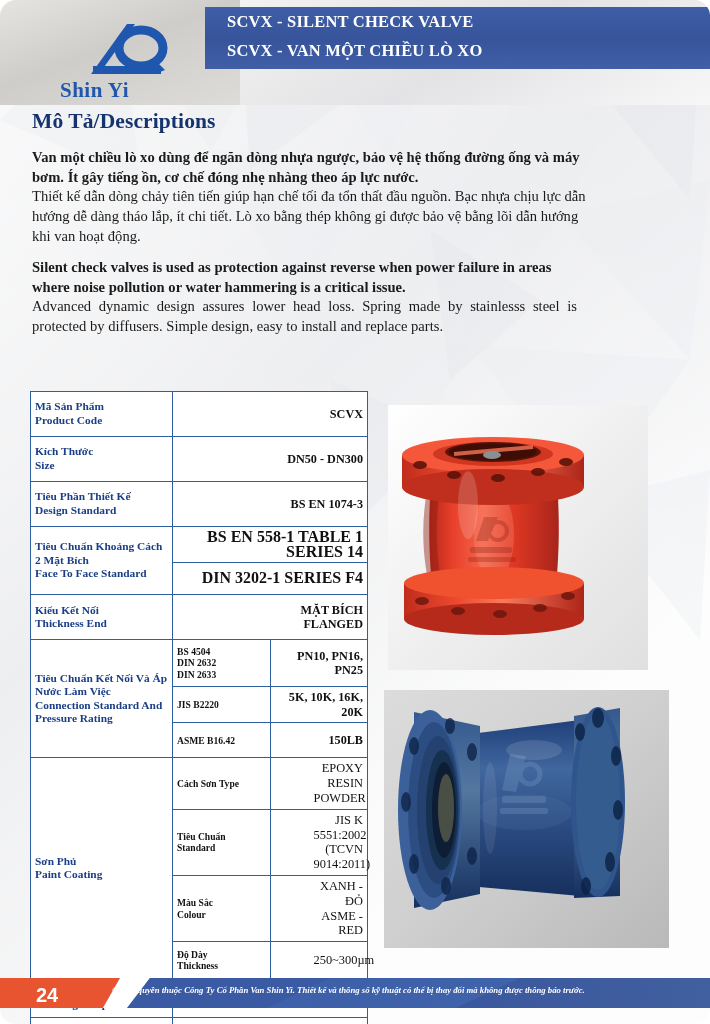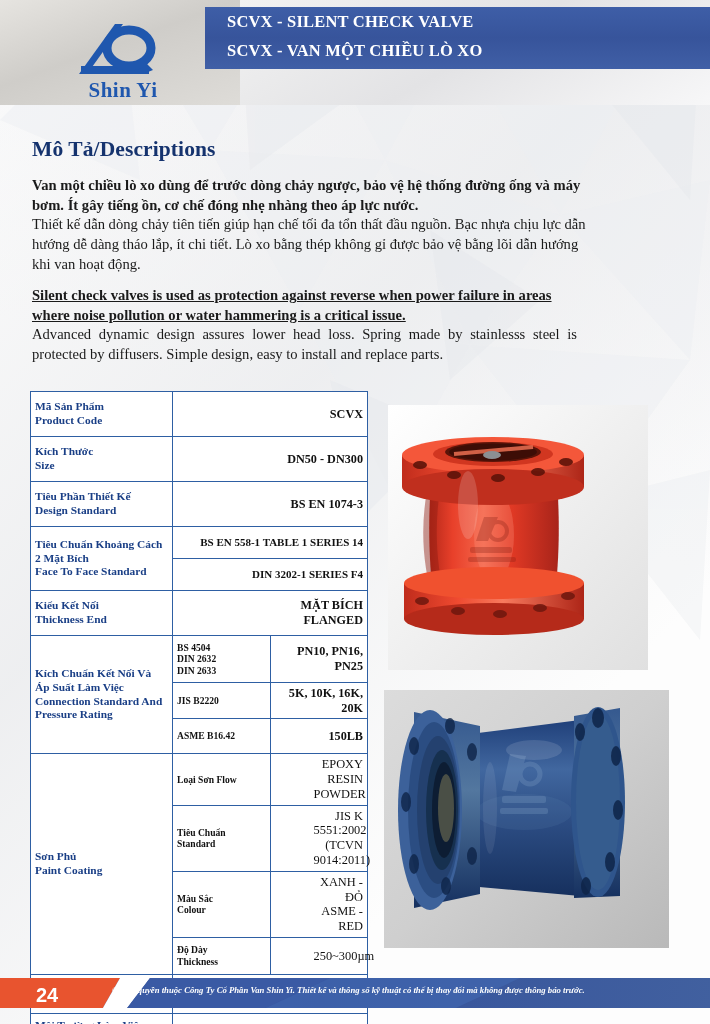--- a/index.html
+++ b/index.html
@@ -10,20 +10,21 @@
     overflow:hidden;
     position:relative;
   }
   .page{
     position:relative;width:710px;height:1024px;
     background:
       linear-gradient(135deg, rgba(255,255,255,0) 0%, rgba(235,236,238,.85) 40%, rgba(255,255,255,0) 75%),
       linear-gradient(200deg, rgba(245,245,247,.9) 0%, rgba(255,255,255,0) 45%),
       #fdfdfd;
     overflow:hidden;
+    border-radius:16px;
   }
   
   .watermark{position:absolute;inset:0;pointer-events:none;z-index:0;opacity:.55;}
 
   
   .topband{position:absolute;left:0;top:0;width:710px;height:105px;z-index:1;}
   .topband .greyleft{
     position:absolute;left:0;top:0;width:240px;height:105px;
     background:linear-gradient(160deg,#e6e4e0 0%,#cfcdc9 45%,#dedcd8 100%);
   }
@@ -34,38 +35,38 @@
   .headerbar{
     position:absolute;left:205px;top:7px;width:505px;height:62px;
     background:linear-gradient(180deg,#3e5ea7 0%,#37549b 50%,#405fa6 100%);
     z-index:3;
   }
   .headerbar .ttl{
     color:#ffffff;font-weight:bold;font-size:16.5px;letter-spacing:.2px;
     line-height:29px;padding-left:22px;white-space:nowrap;
   }
   
-  .logo{position:absolute;left:48px;top:22px;width:150px;height:80px;z-index:4;text-align:center;}
+  .logo{position:absolute;left:60px;top:22px;width:150px;height:80px;z-index:4;}
   .logo svg{display:block;margin:0 auto;}
   .logo .brand{
     color:#1f57ae;font-weight:bold;font-size:21px;letter-spacing:.5px;
     font-family:"Liberation Serif", serif;margin-top:-2px;
   }
 
   
-  .content{position:absolute;left:0;top:123px;width:609px;z-index:2;}
+  .content{position:absolute;left:0;top:95px;width:609px;z-index:2;}
   .sec-title{
     color:#15336e;font-weight:bold;font-size:21.5px;
     padding:14px 0 0 32px;letter-spacing:.1px;
   }
   .desc{padding:14px 18px 0 32px;}
   .desc p{margin:0;color:#1a1a1a;}
   .desc .vi-bold{font-weight:bold;font-size:14.6px;line-height:19.5px;}
   .desc .vi-norm{font-size:14.6px;line-height:19.8px;}
-  .desc .en-bold{font-weight:bold;font-size:14.6px;line-height:19.5px;text-decoration:underline;}
+  .desc .en-bold{font-weight:bold;font-size:14.6px;line-height:19.5px;}
   .desc .en-norm{font-size:14.6px;line-height:19.8px;text-align:justify;padding-right:14px;}
   .gap{height:12px;}
 
   
   .tablewrap{position:absolute;left:30px;top:391px;width:338px;z-index:2;}
   table.spec{border-collapse:collapse;width:338px;table-layout:fixed;background:#ffffff;}
   table.spec td{
     border:1.4px solid #2e5fa3;
     padding:3px 4px;vertical-align:middle;
   }
@@ -73,21 +74,21 @@
     width:133px;color:#1a3f86;font-weight:bold;font-size:11.4px;line-height:13.6px;
     padding-left:7px;text-align:left;
   }
   td.sub{
     width:75px;color:#111;font-weight:bold;font-size:9.6px;line-height:11.6px;
     padding-left:6px;text-align:left;
   }
   td.val{
     color:#111;font-weight:bold;font-size:12.2px;line-height:14.6px;text-align:right;
   }
-  td.val.small{font-size:11px;}
+  td.val.small{font-size:16px;}
   td.val.paint{font-weight:normal;font-size:12.4px;line-height:14.8px;padding-left:43px;}
 
   
   .photos{position:absolute;left:378px;top:405px;width:332px;height:565px;z-index:2;}
   .photo{position:absolute;}
   .photo-red{left:10px;top:0px;width:260px;height:265px;}
   .photo-blue{left:6px;top:285px;width:285px;height:258px;}
   .photo svg{display:block;}
 
   
@@ -150,21 +151,21 @@
       <path d="M18 44 L86 44 L86 52 L18 52 Z" fill="#1f57ae"></path>
       <ellipse cx="66" cy="26" rx="22" ry="18" fill="none" stroke="#1f57ae" stroke-width="9"></ellipse>
       <path d="M80 38 L90 48 L80 52 Z" fill="#1f57ae"></path>
     </svg>
     <div class="brand">Shin Yi</div>
   </div>
 
   <div class="content">
     <div class="sec-title">Mô Tả/Descriptions</div>
     <div class="desc">
-      <p class="vi-bold">Van một chiều lò xo dùng để trước dòng chảy ngược, bảo vệ hệ thống đường ống và máy bơm. Ít gây tiếng ồn, cơ chế đóng nhẹ nhàng theo áp lực nước.</p>
+      <p class="vi-bold">Van một chiều lò xo dùng để ngăn dòng nhựa ngược, bảo vệ hệ thống đường ống và máy bơm. Ít gây tiếng ồn, cơ chế đóng nhẹ nhàng theo áp lực nước.</p>
       <p class="vi-norm">Thiết kế dẫn dòng chảy tiên tiến giúp hạn chế tối đa tổn thất đầu nguồn. Bạc nhựa chịu lực dẫn hướng dễ dàng tháo lắp, ít chi tiết. Lò xo bằng thép không gỉ được bảo vệ bằng lõi dẫn hướng khi van hoạt động.</p>
       <div class="gap"></div>
       <p class="en-bold">Silent check valves is used as protection against reverse when power failure in areas where noise pollution or water hammering is a critical issue.</p>
       <p class="en-norm">Advanced dynamic design assures lower head loss. Spring made by stainlesss steel is protected by diffusers. Simple design, easy to install and replace parts.</p>
     </div>
   </div>
 
   <div class="tablewrap">
     <table class="spec">
       <tbody>
@@ -209,21 +210,21 @@
             <div>Thickness End</div>
           </td>
           <td class="val" colspan="2" style="height:38px">
             <div>MẶT BÍCH</div>
             <div>FLANGED</div>
           </td>
         </tr>
 
         <tr>
           <td class="lbl" rowspan="3">
-            <div>Kích Chuẩn Kết Nối Và Áp Suất Làm Việc</div>
+            <div>Tiêu Chuẩn Kết Nối Và Áp Nước Làm Việc</div>
             <div>Connection Standard And Pressure Rating</div>
           </td>
           <td class="sub" style="height:40px">
             <div>BS 4504</div>
             <div>DIN 2632</div>
             <div>DIN 2633</div>
           </td>
           <td class="val">PN10, PN16, PN25</td>
         </tr>
         <tr>
@@ -233,21 +234,21 @@
         <tr>
           <td class="sub" style="height:28px">ASME B16.42</td>
           <td class="val">150LB</td>
         </tr>
 
         <tr>
           <td class="lbl" rowspan="4">
             <div>Sơn Phủ</div>
             <div>Paint Coating</div>
           </td>
-          <td class="sub" style="height:30px">Loại Sơn  Flow</td>
+          <td class="sub" style="height:30px">Cách Sơn  Type</td>
           <td class="val paint">
             <div>EPOXY RESIN</div>
             <div>POWDER</div>
           </td>
         </tr>
         <tr>
           <td class="sub" style="height:30px">
             <div>Tiêu Chuẩn</div>
             <div>Standard</div>
           </td>

